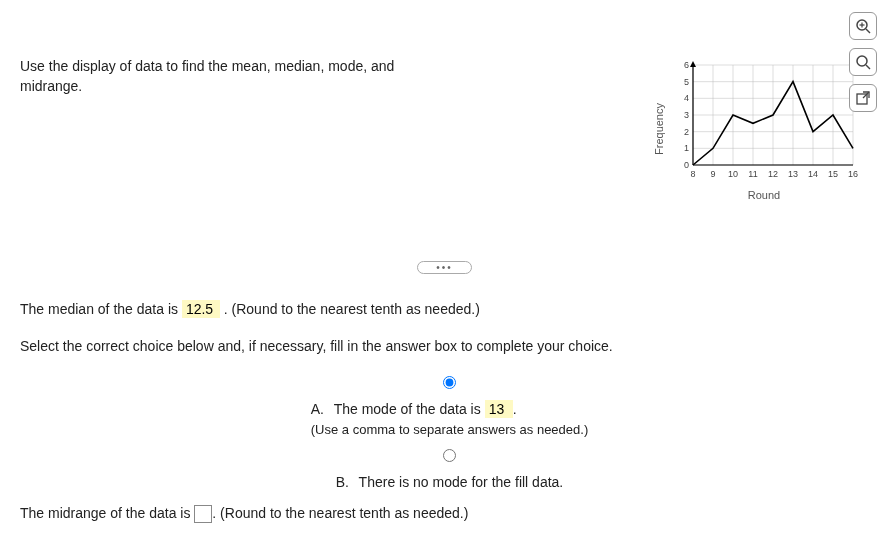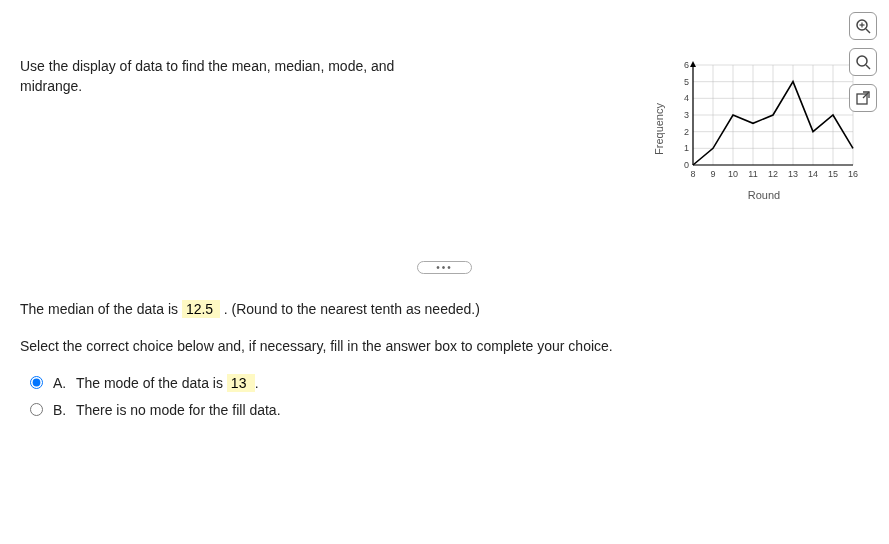--- a/index.html
+++ b/index.html
@@ -88,23 +88,24 @@
       padding: 1px 4px;
       border: none;
       font-family: inherit;
       font-size: inherit;
       width: 38px;
       text-align: left;
     }
     .choice-block { margin: 10px 0 10px 10px; }
     .choice {
       display: flex;
-      align-items: flex-start;
+      align-items: center;
       gap: 10px;
       margin-bottom: 6px;
+      flex-direction: column;
     }
     .choice input[type=radio] { margin-top: 3px; }
     .choice-body { line-height: 1.5; }
     .choice-label { font-weight: normal; margin-right: 6px; }
     .hint { font-size: 13px; }
     .empty-box {
       display: inline-block;
       width: 18px; height: 18px;
       border: 1px solid #888;
       vertical-align: middle;
@@ -199,26 +200,30 @@
   <p>Select the correct choice below and, if necessary, fill in the answer box to complete your choice.</p>
 
   <div class="choice-block">
     <div class="choice">
       <input type="radio" name="mode-choice" checked="" style="">
       <div class="choice-body">
         <div>
           <span class="choice-label">A.</span>
           <span>The mode of the data is </span><input class="answer-box" style="width: 28px;" value="13"><span>.</span>
         </div>
+        <div class="hint">(Use a comma to separate answers as needed.)</div>
       </div>
     </div>
     <div class="choice">
       <input type="radio" name="mode-choice" style="">
       <div class="choice-body">
         <div>
           <span class="choice-label">B.</span>
           <span>There is no mode for the fill data.</span>
         </div>
       </div>
     </div>
   </div>
 
+  <p>
+    <span>The midrange of the data is </span><span class="empty-box"></span><span>. (Round to the nearest tenth as needed.)</span>
+  </p>
 </div>
 
 </body></html>

